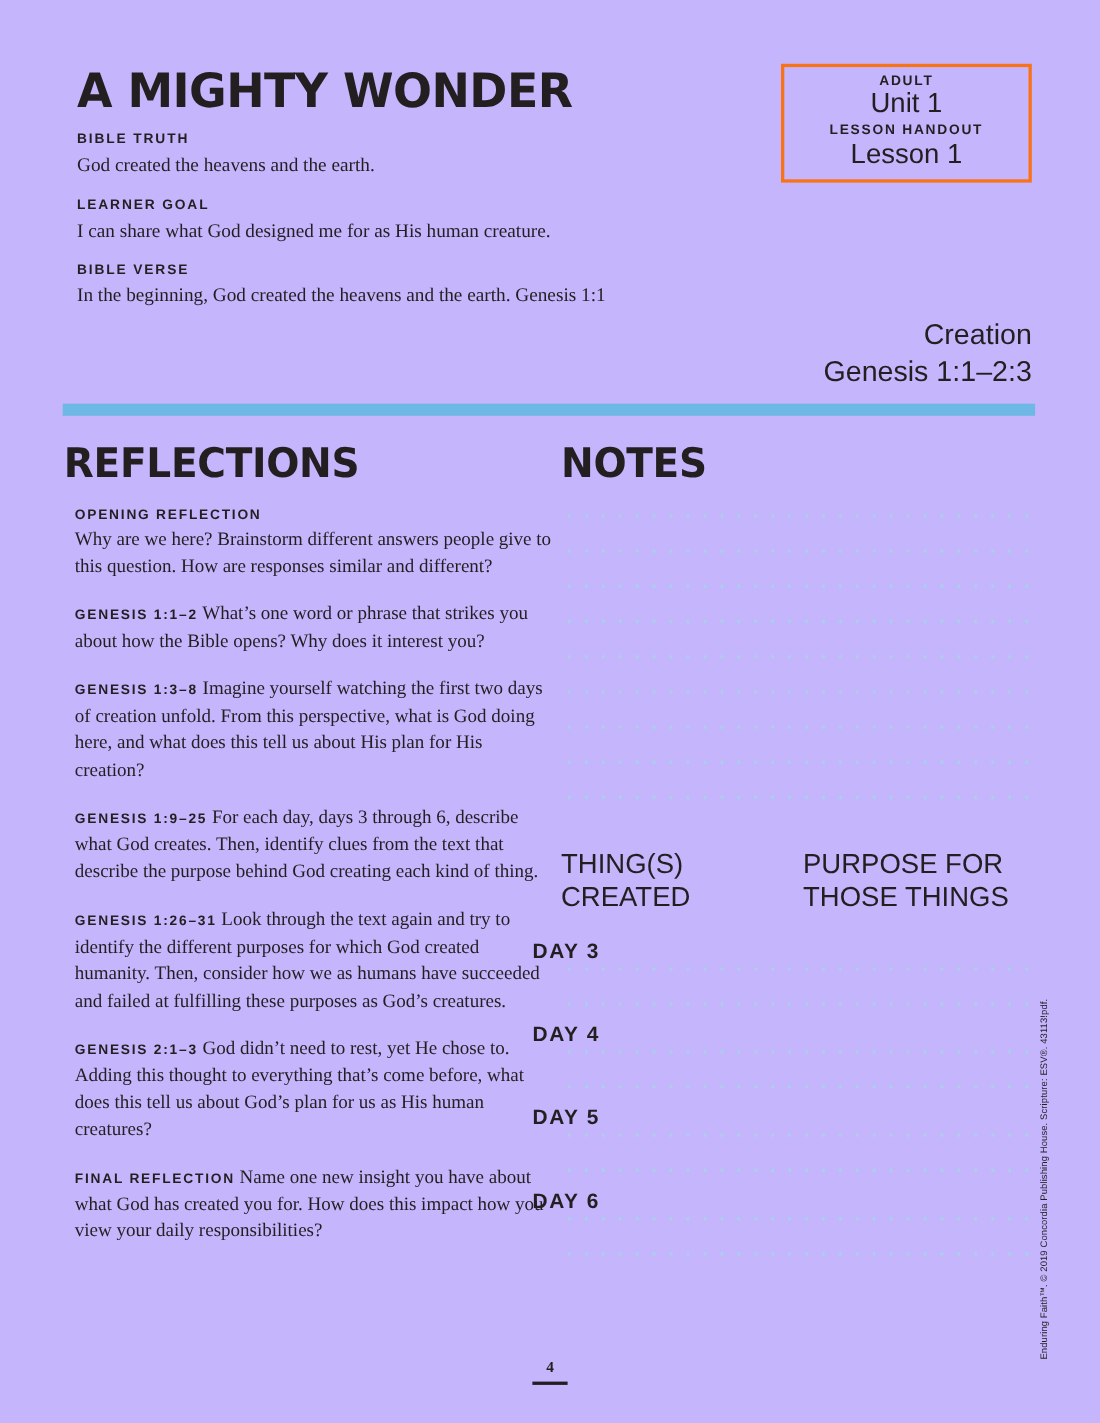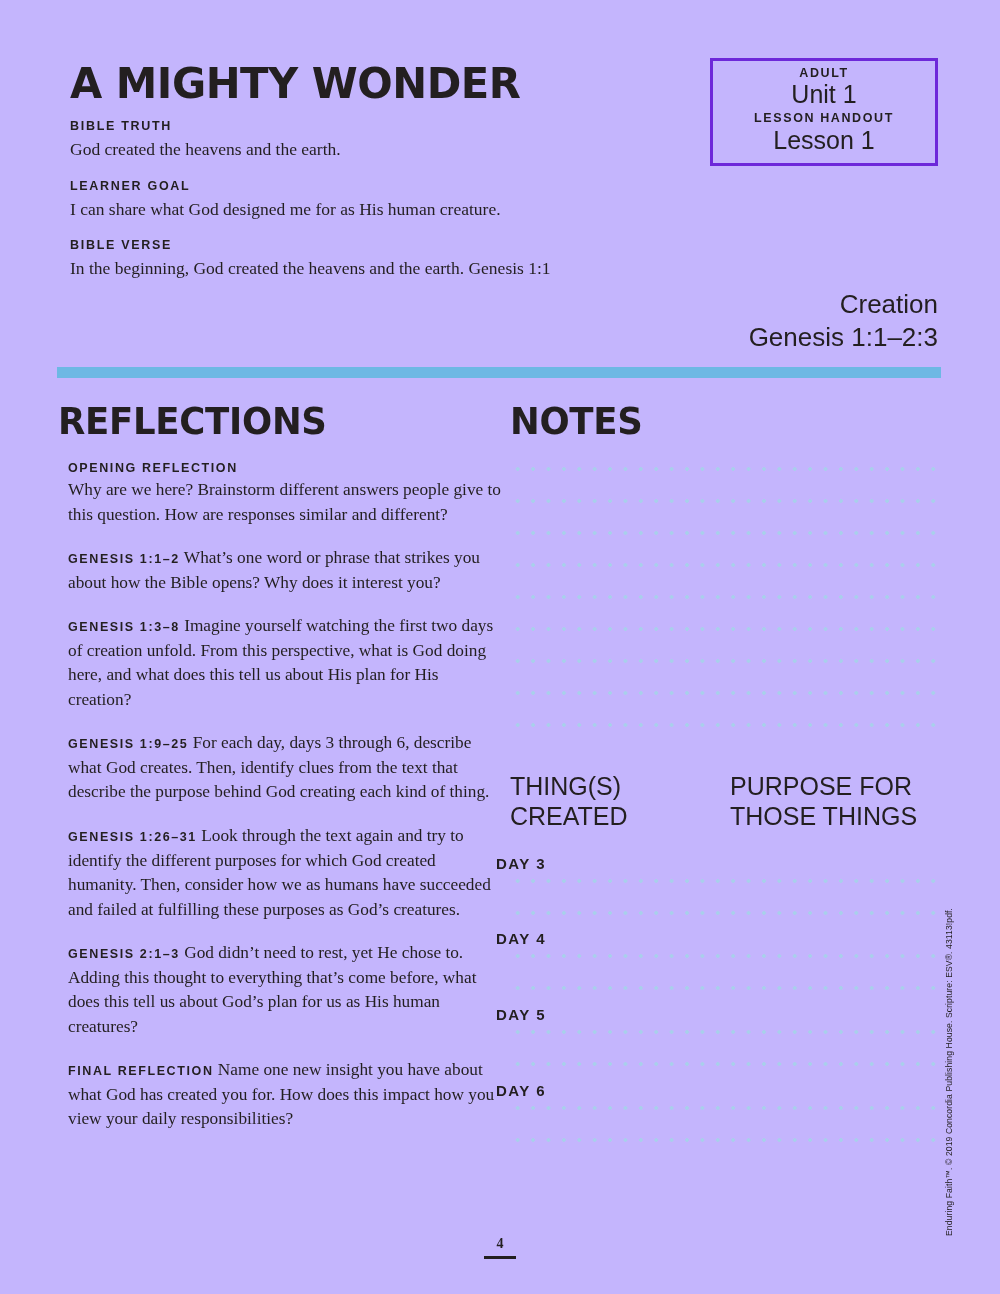--- a/index.html
+++ b/index.html
@@ -52,21 +52,21 @@
   }
   .kicker-body.last { margin-bottom: 0; }
 
   
   .lesson-box {
     position: absolute;
     left: 710px;
     top: 58px;
     width: 228px;
     height: 108px;
-    border: 3px solid #6d28d9;
+    border: 3px solid #f97316;
     box-sizing: border-box;
     display: flex;
     flex-direction: column;
     align-items: center;
     justify-content: center;
     text-align: center;
   }
   .lb-small {
     font-family: "Liberation Sans", sans-serif;
     font-weight: bold;
@@ -167,24 +167,24 @@
     font-weight: normal;
     font-size: 25px;
     line-height: 1.2;
     color: #231f20;
   }
   #col-head-things { left: 510px; top: 771px; width: 200px; }
   #col-head-purpose { left: 730px; top: 771px; width: 230px; }
 
   .day-label {
     position: absolute;
-    left: 496px;
-    font-family: "Liberation Sans", sans-serif;
-    font-weight: bold;
-    font-size: 15px;
+    left: 484px;
+    font-family: "Liberation Sans", sans-serif;
+    font-weight: bold;
+    font-size: 19px;
     letter-spacing: 1.5px;
     color: #231f20;
   }
 
   
   .side-copy {
     position: absolute;
     left: 944px;
     top: 876px;
     width: 360px;

